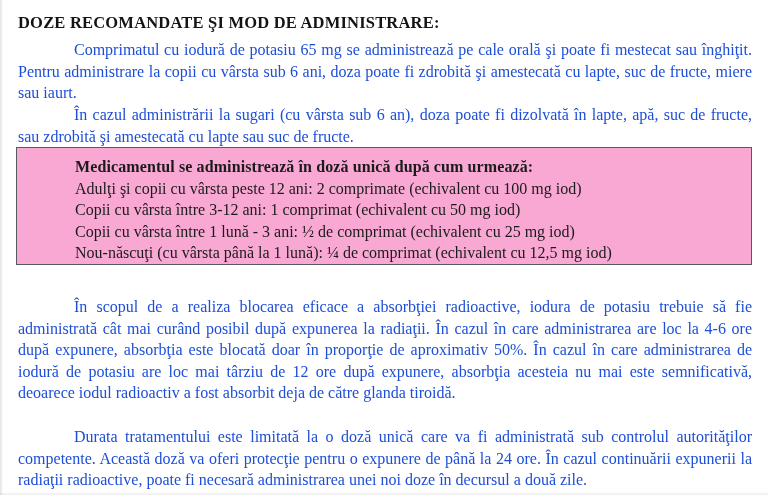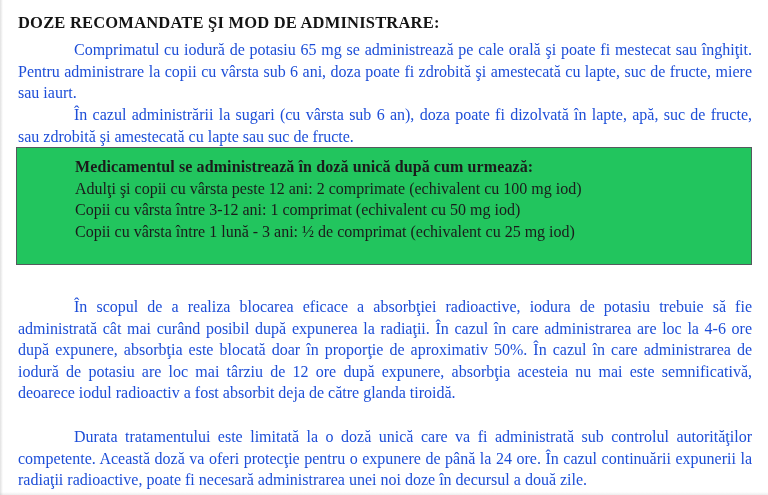--- a/index.html
+++ b/index.html
@@ -53,21 +53,21 @@
   .body-para.p4 { top: 410px; }
 
   .dose-box {
     position: absolute;
     left: 16px;
     top: 147px;
     width: 736px;
     height: 118px;
     box-sizing: border-box;
     border: 1.5px solid #555a5e;
-    background: #22c55e;
+    background: #f9a8d4;
   }
   .dose-box-inner {
     position: absolute;
     left: 58px;
     top: 8px;
     right: 8px;
   }
   .dose-line {
     font-size: 16px;
     line-height: 21.5px;
@@ -110,20 +110,21 @@
   <p class="body-para p1">Comprimatul cu iodură de potasiu 65 mg se administrează pe cale orală şi poate fi mestecat sau înghiţit. Pentru administrare la copii cu vârsta sub 6 ani, doza poate fi zdrobită şi amestecată cu lapte, suc de fructe, miere sau iaurt.</p>
 
   <p class="body-para p2">În cazul administrării la sugari (cu vârsta sub 6 an), doza poate fi dizolvată în lapte, apă, suc de fructe, sau zdrobită şi amestecată cu lapte sau suc de fructe.</p>
 
   <div class="dose-box">
     <div class="dose-box-inner">
       <div class="dose-line lead">Medicamentul se administrează în doză unică după cum urmează:</div>
       <div class="dose-line">Adulţi şi copii cu vârsta peste 12 ani: 2 comprimate (echivalent cu 100 mg iod)</div>
       <div class="dose-line">Copii cu vârsta între 3-12 ani: 1 comprimat (echivalent cu 50 mg iod)</div>
       <div class="dose-line">Copii cu vârsta între 1 lună - 3 ani: ½ de comprimat (echivalent cu 25 mg iod)</div>
+      <div class="dose-line">Nou-născuţi (cu vârsta până la 1 lună): ¼ de comprimat (echivalent cu 12,5 mg iod)</div>
     </div>
   </div>
 
   <p class="body-para p3">În scopul de a realiza blocarea eficace a absorbţiei radioactive, iodura de potasiu trebuie să fie administrată cât mai curând posibil după expunerea la radiaţii. În cazul în care administrarea are loc la 4-6 ore după expunere, absorbţia este blocată doar în proporţie de aproximativ 50%. În cazul în care administrarea de iodură de potasiu are loc mai târziu de 12 ore după expunere, absorbţia acesteia nu mai este semnificativă, deoarece iodul radioactiv a fost absorbit deja de către glanda tiroidă.</p>
 
   <p class="body-para p4">Durata tratamentului este limitată la o doză unică care va fi administrată sub controlul autorităţilor competente. Această doză va oferi protecţie pentru o expunere de până la 24 ore. În cazul continuării expunerii la radiaţii radioactive, poate fi necesară administrarea unei noi doze în decursul a două zile.</p>
 
   <div class="scan-edge-bottom"></div>
 
 </div>

